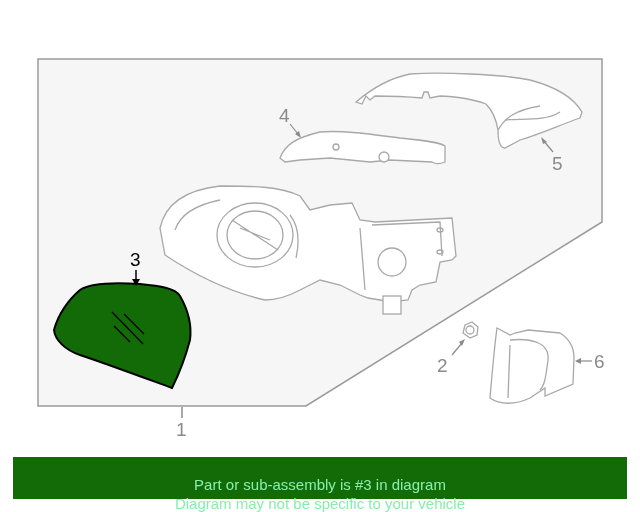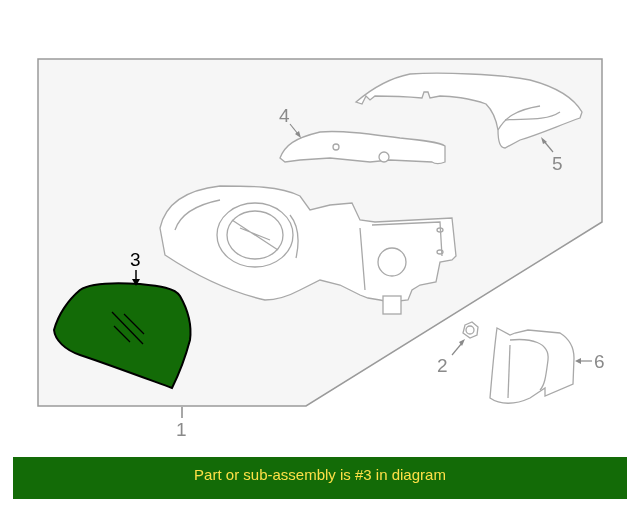--- a/index.html
+++ b/index.html
@@ -1,20 +1,20 @@
 <!DOCTYPE html>
 <html><head>
 <meta charset="utf-8">
 <style>
   html, body { margin: 0; padding: 0; background: #ffffff; }
   body { width: 640px; height: 512px; position: relative; overflow: hidden; font-family: "Liberation Sans", sans-serif; }
   #diagram { position: absolute; left: 0; top: 0; width: 640px; height: 450px; }
   .callout { position: absolute; font-family: "Liberation Sans", sans-serif; font-size: 19px; color: #8a8a8a; line-height: 1; }
   .callout.active { color: #000000; }
-  #banner { position: absolute; left: 13px; top: 457px; width: 614px; height: 42px; background: #136b07; color: #fde047; text-align: center; font-size: 15px; line-height: 19px; padding-top: 8px; box-sizing: border-box; }
+  #banner { position: absolute; left: 13px; top: 457px; width: 614px; height: 42px; background: #136b07; color: #86efac; text-align: center; font-size: 15px; line-height: 19px; padding-top: 18px; box-sizing: border-box; }
   #banner div { white-space: nowrap; }
 </style>
 </head>
 <body>
 
 <svg id="diagram" viewBox="0 0 640 450" xmlns="http://www.w3.org/2000/svg">
 
   <polygon points="38,59 602,59 602,222 306,406 38,406" fill="#f6f6f6" stroke="#9a9a9a" stroke-width="1.5"></polygon>
 
   <g fill="#ffffff" stroke="#a8a8a8" stroke-width="1.3">
@@ -74,13 +74,14 @@
 
 <span class="callout" style="left:176px;top:420px;">1</span>
 <span class="callout" style="left:437px;top:356px;">2</span>
 <span class="callout active" style="left:130px;top:250px;">3</span>
 <span class="callout" style="left:279px;top:106px;">4</span>
 <span class="callout" style="left:552px;top:154px;">5</span>
 <span class="callout" style="left:594px;top:352px;">6</span>
 
 <div id="banner">
   <div>Part or sub-assembly is #3 in diagram</div>
+  <div>Diagram may not be specific to your vehicle</div>
 </div>
 
 </body></html>

